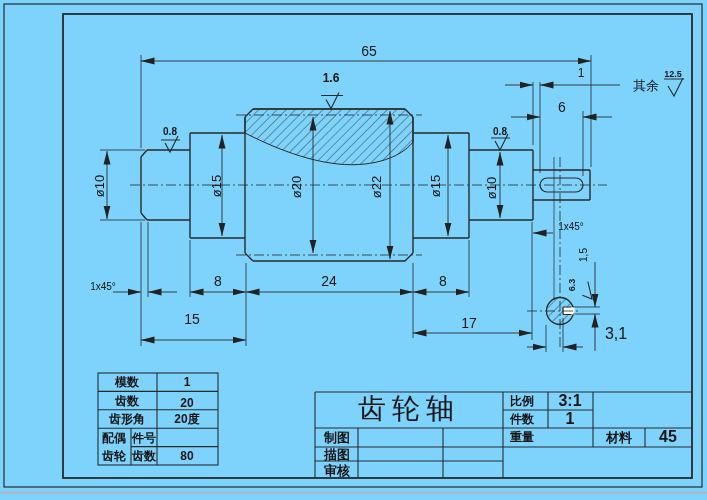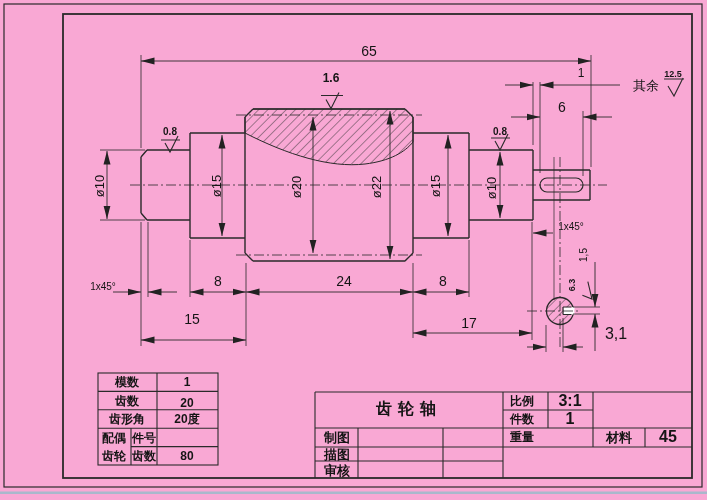--- a/index.html
+++ b/index.html
@@ -1,29 +1,29 @@
 <!DOCTYPE html>
 <html><head>
 <meta charset="utf-8">
 <style>
   html,body{margin:0;padding:0;background:#e8e8e8;}
-  #stage{position:relative;width:707px;height:500px;background:#f9a8d4;overflow:hidden;
+  #stage{position:relative;width:707px;height:500px;background:#7dd3fc;overflow:hidden;
          font-family:"Liberation Sans","DejaVu Sans",sans-serif;text-align:center;}
   #linework{position:absolute;left:0;top:0;}
   .lbl{position:absolute;color:#151515;white-space:nowrap;line-height:1;
        transform:translate(-50%,-50%);font-family:"Liberation Sans","DejaVu Sans",sans-serif;}
   .rot{transform:translate(-50%,-50%) rotate(-90deg);}
   .s9{font-size:9px;}
   .s10{font-size:10px;}
   .s11{font-size:16px;}
   .s12{font-size:12px;}
   .s13{font-size:13px;}
   .s14{font-size:14px;}
   .b{font-weight:bold;}
-  .title-big{font-size:16px;font-weight:bold;letter-spacing:6px;}
+  .title-big{font-size:28px;font-weight:normal;letter-spacing:6px;}
 </style>
 </head>
 <body>
 
 <div id="stage">
 
 <svg id="linework" width="707" height="500" viewBox="0 0 707 500">
   <defs>
     <marker id="ar" markerUnits="userSpaceOnUse" markerWidth="14" markerHeight="9" refX="13.5" refY="4.5" orient="auto-start-reverse">
       <path d="M0,1 L13.5,4.5 L0,8 Z" fill="#222"></path>
@@ -148,21 +148,21 @@
 <span class="lbl rot s13" style="left:216px;top:186px">ø15</span>
 <span class="lbl rot s13" style="left:296px;top:187px">ø20</span>
 <span class="lbl rot s13" style="left:376px;top:187px">ø22</span>
 <span class="lbl rot s13" style="left:435px;top:186px">ø15</span>
 <span class="lbl rot s13" style="left:491px;top:188px">ø10</span>
 
 <span class="lbl s10" style="left:103px;top:287px">1x45°</span>
 <span class="lbl s10" style="left:571px;top:227px">1x45°</span>
 
 <span class="lbl s14" style="left:218px;top:281px">8</span>
-<span class="lbl s14" style="left:344px;top:281px">24</span>
+<span class="lbl s14" style="left:329px;top:281px">24</span>
 <span class="lbl s14" style="left:443px;top:281px">8</span>
 <span class="lbl s14" style="left:192px;top:319px">15</span>
 <span class="lbl s14" style="left:469px;top:323px">17</span>
 
 <span class="lbl rot s10" style="left:584px;top:255px">1,5</span>
 <span class="lbl s11" style="left:616px;top:334px">3,1</span>
 
 <span class="lbl s10 b" style="left:170px;top:132px">0.8</span>
 <span class="lbl s12 b" style="left:331px;top:78px">1.6</span>
 <span class="lbl s10 b" style="left:500px;top:132px">0.8</span>

